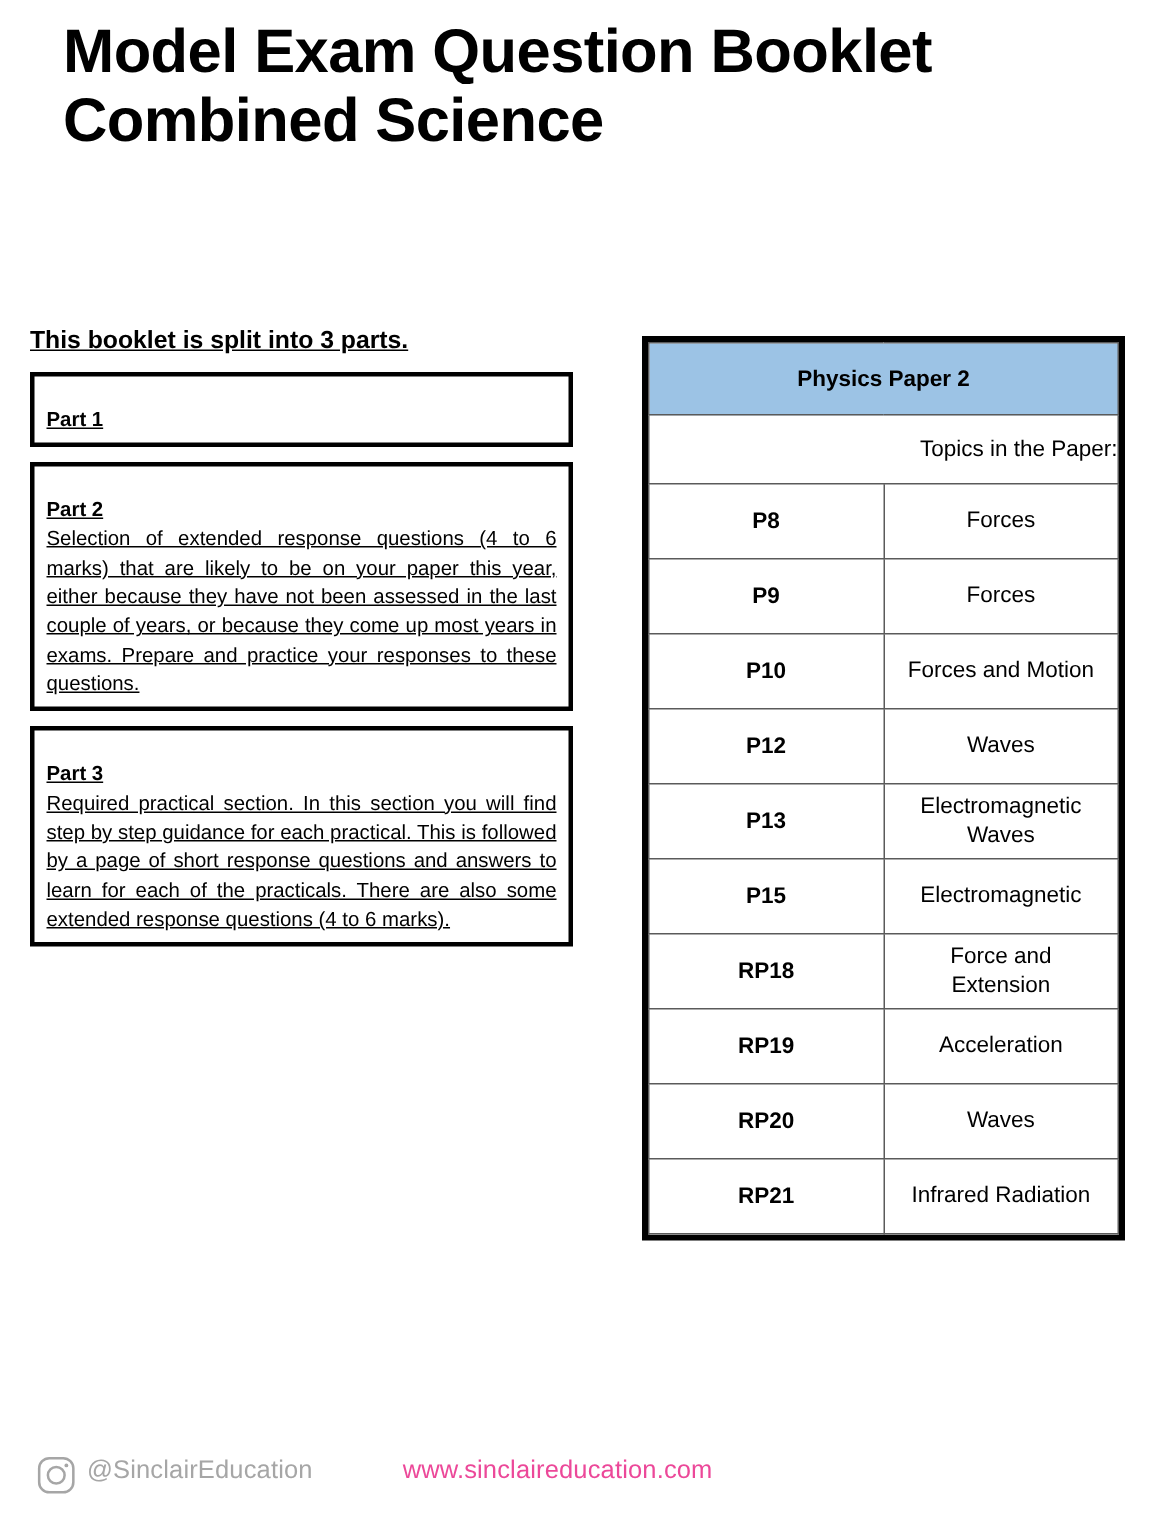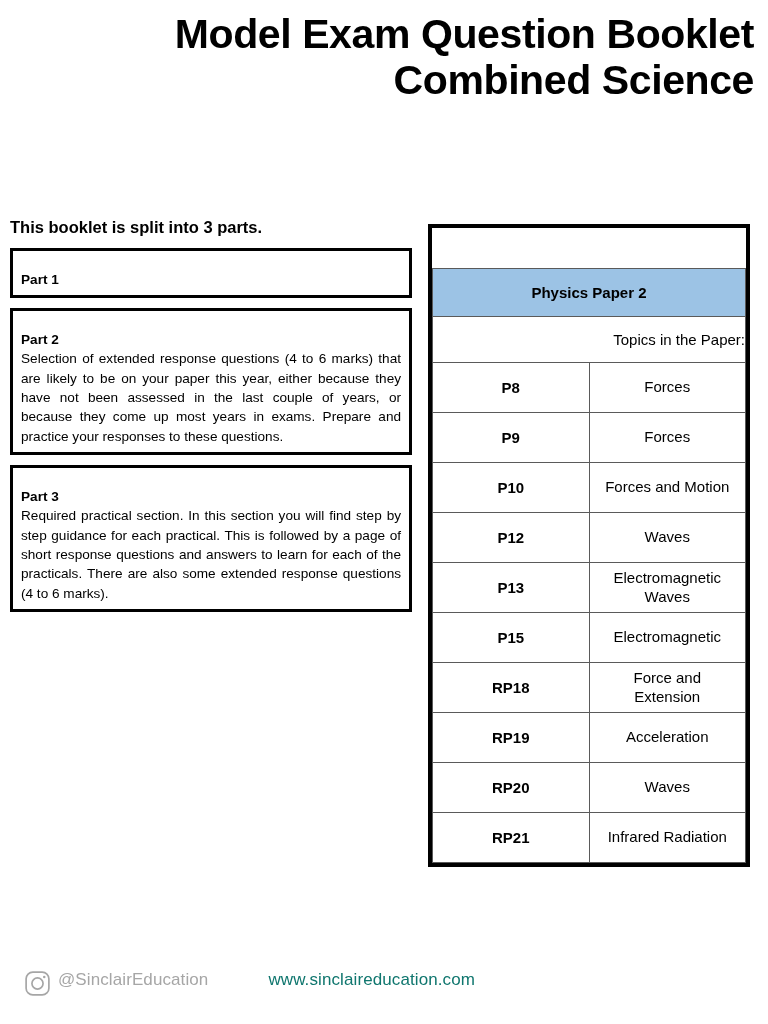--- a/index.html
+++ b/index.html
@@ -14,21 +14,21 @@
     background: #ffffff;
     font-family: "Liberation Sans", sans-serif;
     color: #000000;
     position: relative;
     overflow: hidden;
   }
 
   
   .title-block {
     padding: 12px 14px 0 14px;
-    text-align: right;
+    text-align: left;
     margin-left: 28px;
   }
   .title-line {
     font-size: 41px;
     font-weight: bold;
     line-height: 1.12;
     letter-spacing: -0.4px;
     white-space: nowrap;
   }
   .title-line.second {
@@ -38,23 +38,24 @@
   
   .content {
     position: absolute;
     top: 218px;
     left: 0;
     width: 768px;
   }
 
   .col-left {
     position: absolute;
-    left: 10px;
+    left: 20px;
     top: 0;
-    width: 402px;
+    width: 362px;
+    text-decoration: underline;
   }
 
   .intro-heading {
     font-size: 16.5px;
     font-weight: bold;
     margin-bottom: 10px;
     line-height: 1.2;
   }
 
   .part-box {
@@ -83,21 +84,20 @@
     top: 6px;
     width: 322px;
     border: 4px solid #000;
     background: #fff;
   }
 
   .tbl {
     width: 100%;
     border-collapse: collapse;
     table-layout: fixed;
-    margin-top: 40px;
   }
   .tbl td {
     border: 1.5px solid #5a5a5a;
     font-size: 15px;
     padding: 0;
     background: #fff;
   }
 
   .hdr-cell {
     background: #9cc3e5 !important;
@@ -149,21 +149,21 @@
   }
   .ig-handle {
     margin-left: 7px;
     font-size: 17px;
     color: #a6a6a6;
     letter-spacing: 0.1px;
   }
   .site-url {
     margin-left: 60px;
     font-size: 17px;
-    color: #0f766e;
+    color: #ec4899;
     letter-spacing: 0.1px;
   }
 </style>
 </head>
 <body>
 
 <div class="title-block">
   <div class="title-line">Model Exam Question Booklet</div>
   <div class="title-line second">Combined Science</div>
 </div>

